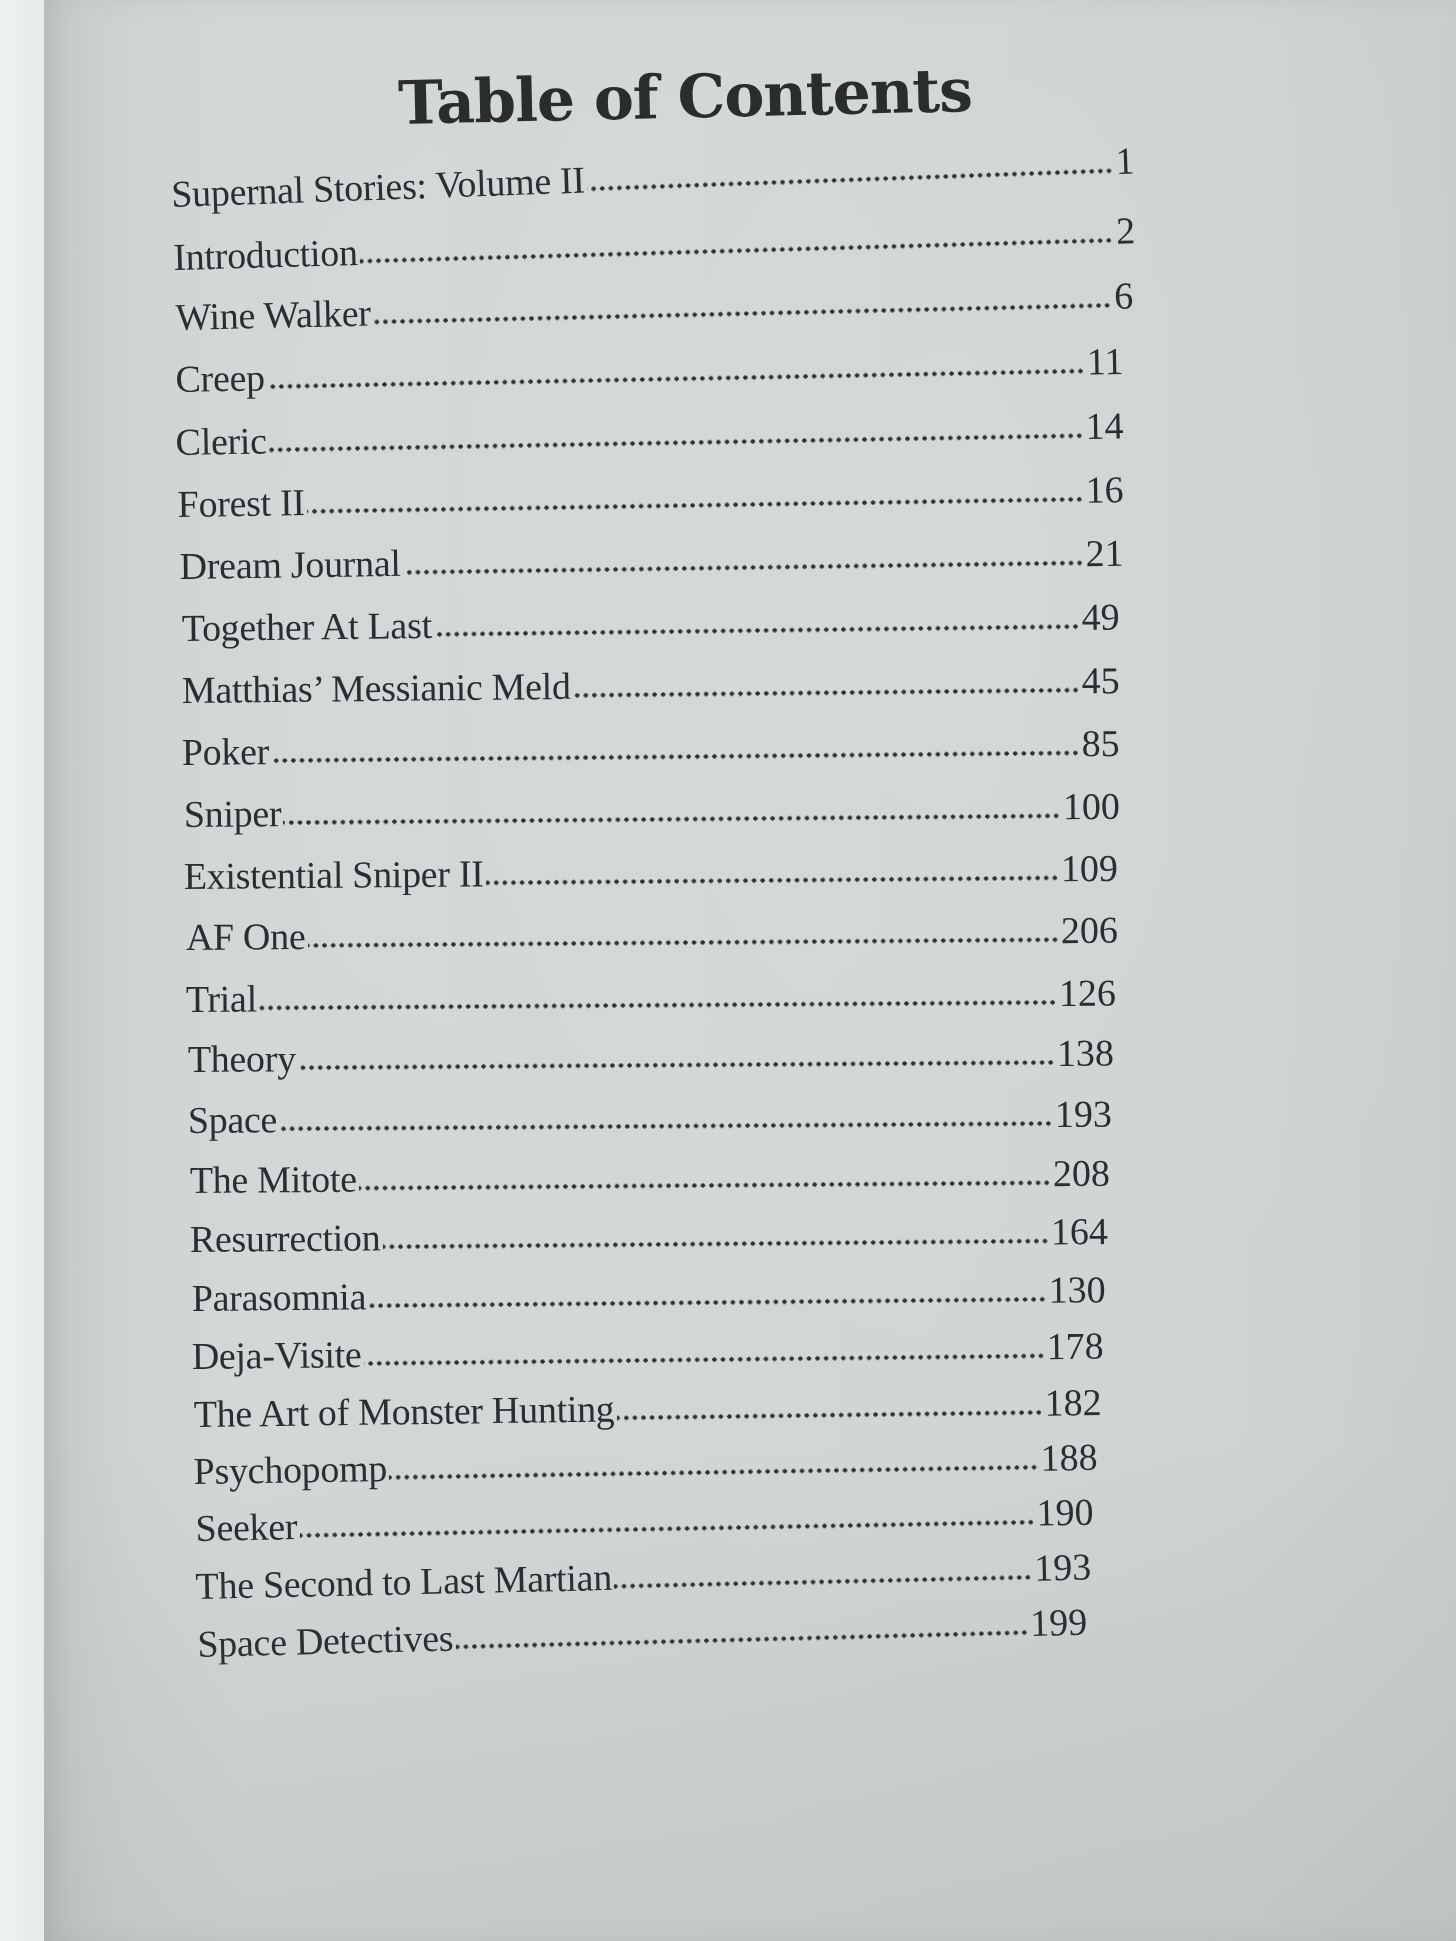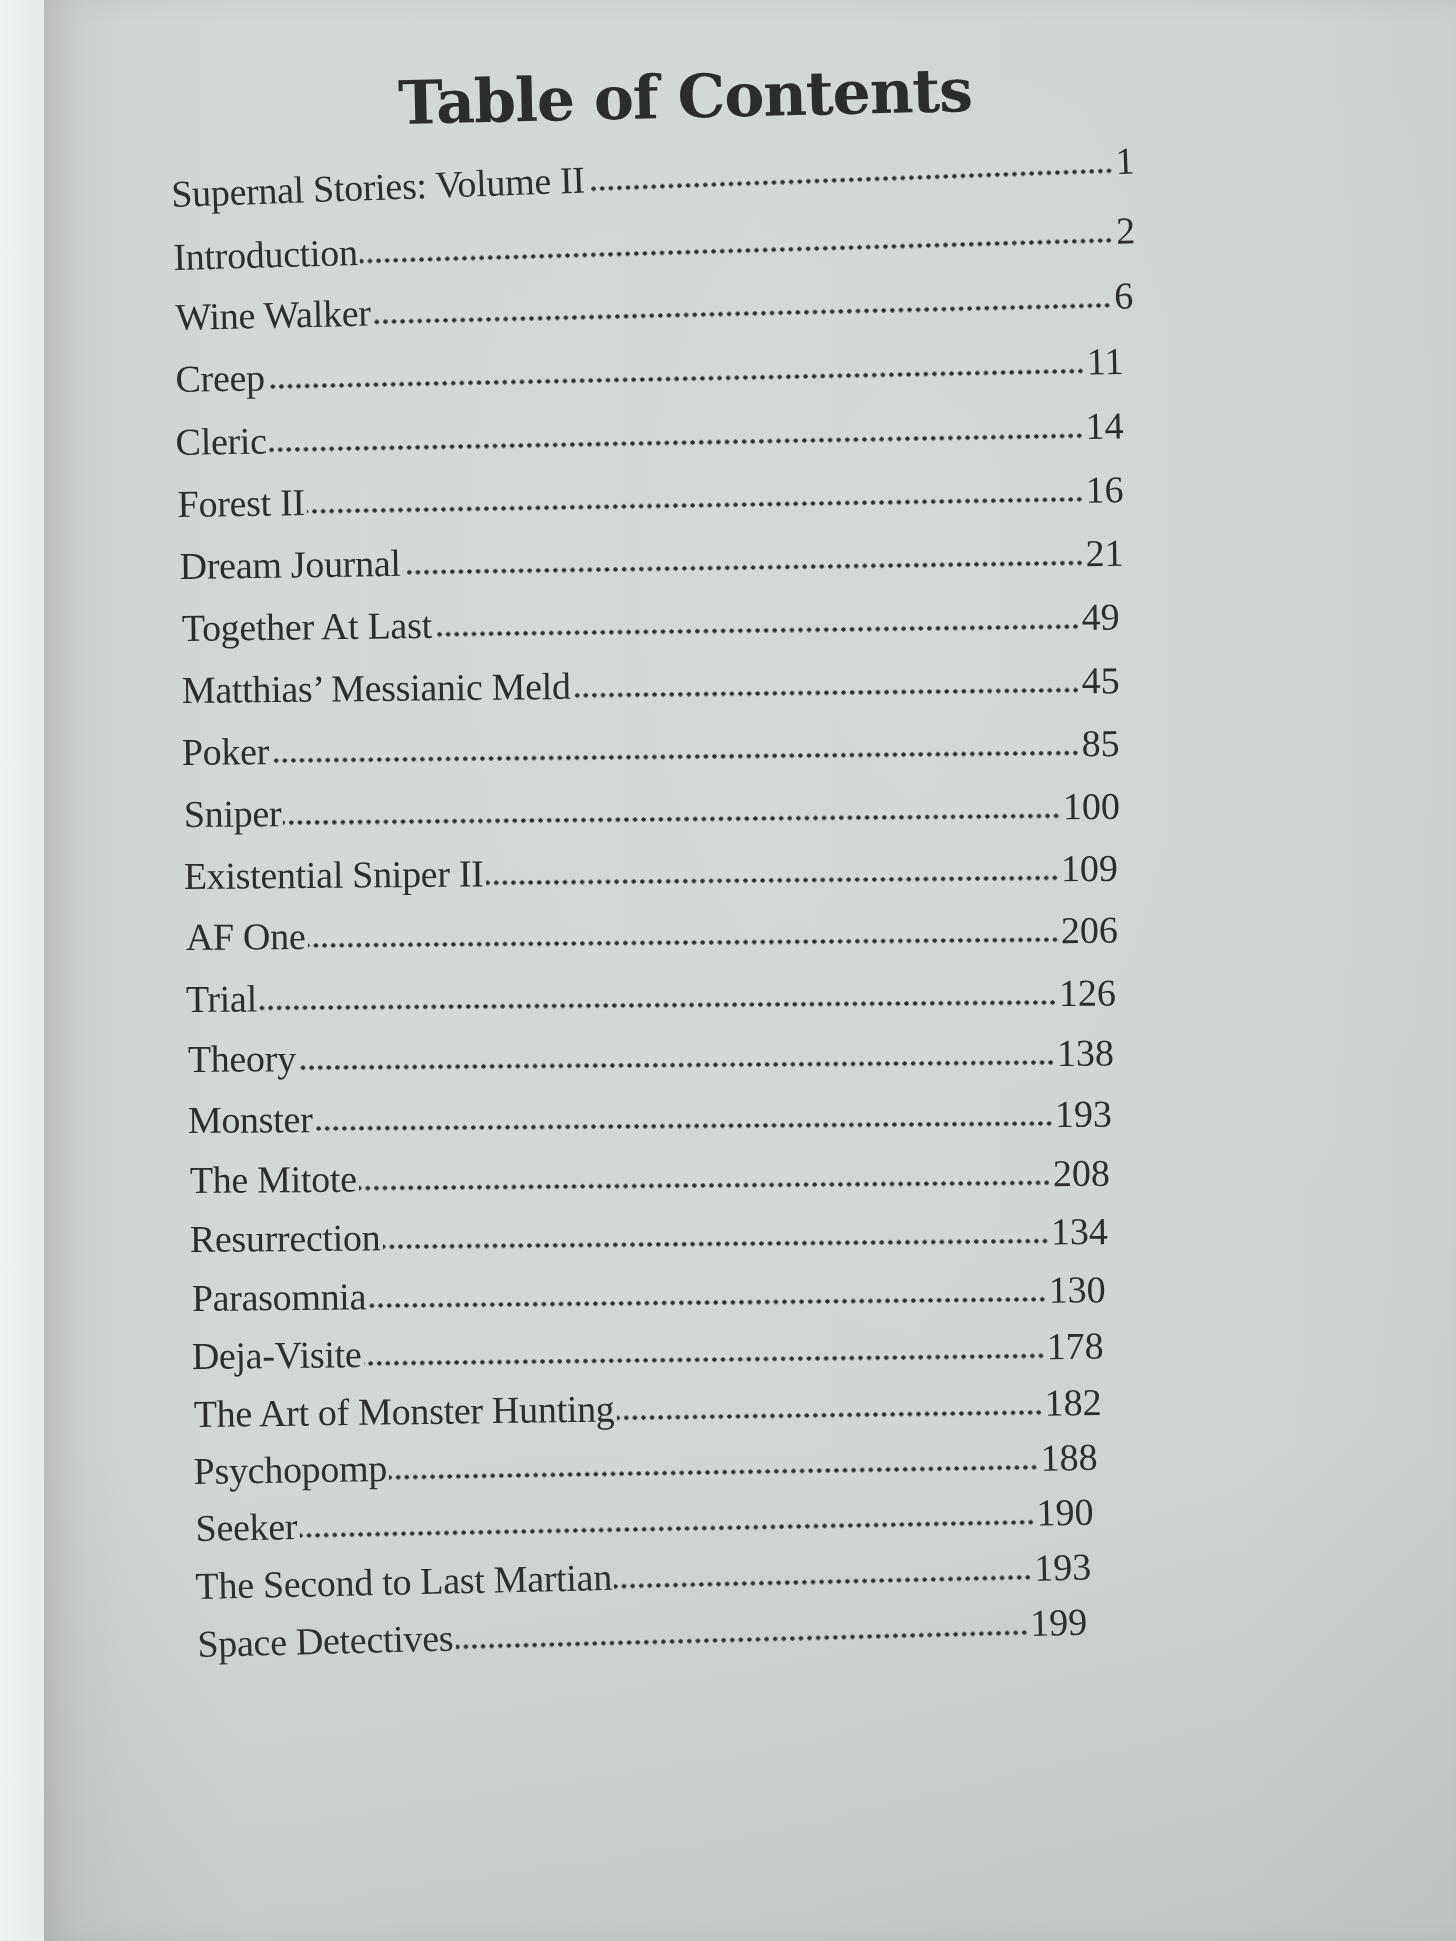--- a/index.html
+++ b/index.html
@@ -174,33 +174,33 @@
           <span class="entry-title">Trial</span>
           <span class="leader"></span>
           <span class="page-num">126</span>
         </div>
         <div class="toc-entry" style="left: 144px; top: 1037px; width: 926px; transform: rotate(-0.4deg);">
           <span class="entry-title">Theory</span>
           <span class="leader"></span>
           <span class="page-num">138</span>
         </div>
         <div class="toc-entry" style="left: 144px; top: 1098px; width: 924px; transform: rotate(-0.4deg);">
-          <span class="entry-title">Monster</span>
+          <span class="entry-title">Space</span>
           <span class="leader"></span>
           <span class="page-num">193</span>
         </div>
         <div class="toc-entry" style="left: 146px; top: 1158px; width: 920px; transform: rotate(-0.45deg);">
           <span class="entry-title">The Mitote</span>
           <span class="leader"></span>
           <span class="page-num">208</span>
         </div>
         <div class="toc-entry" style="left: 146px; top: 1217px; width: 918px; transform: rotate(-0.5deg);">
           <span class="entry-title">Resurrection</span>
           <span class="leader"></span>
-          <span class="page-num">134</span>
+          <span class="page-num">164</span>
         </div>
         <div class="toc-entry" style="left: 148px; top: 1276px; width: 914px; transform: rotate(-0.55deg);">
           <span class="entry-title">Parasomnia</span>
           <span class="leader"></span>
           <span class="page-num">130</span>
         </div>
         <div class="toc-entry" style="left: 148px; top: 1334px; width: 912px; transform: rotate(-0.65deg);">
           <span class="entry-title">Deja-Visite</span>
           <span class="leader"></span>
           <span class="page-num">178</span>

